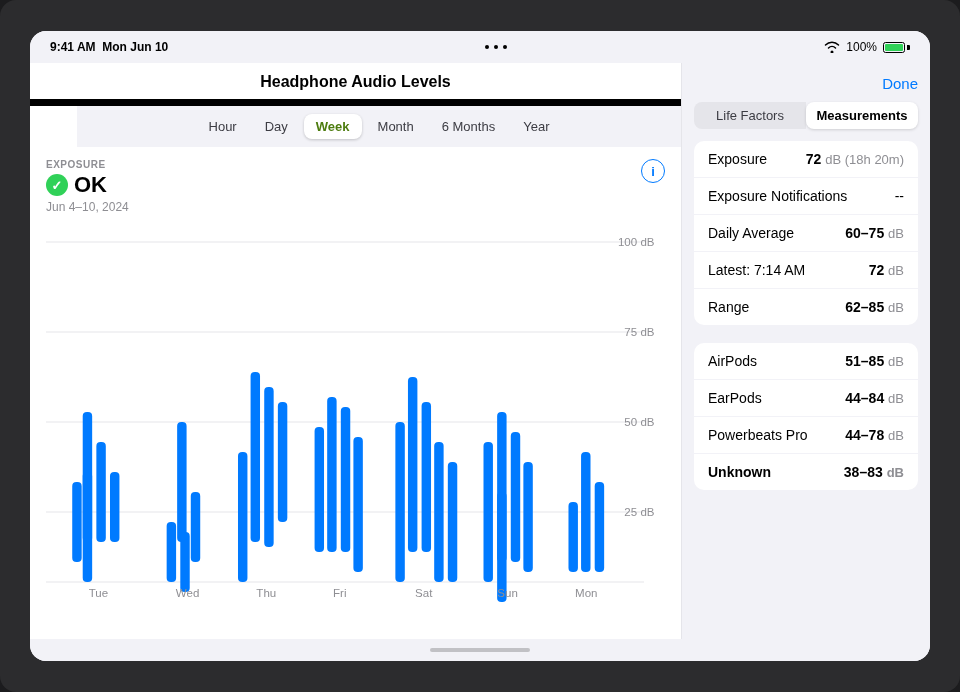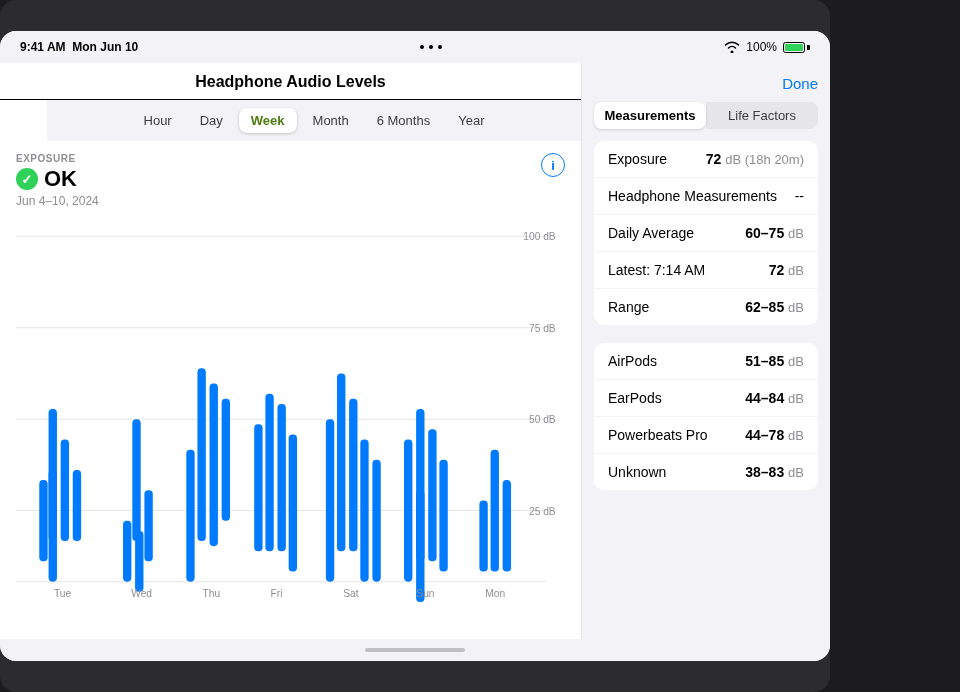--- a/index.html
+++ b/index.html
@@ -6,21 +6,21 @@
     body {
       background: #1c1c1e;
       width: 960px;
       height: 692px;
       overflow: hidden;
       font-family: -apple-system, BlinkMacSystemFont, 'SF Pro Display', 'Helvetica Neue', sans-serif;
     }
 
     
     .ipad-frame {
-      width: 830px;
+      width: 960px;
       height: 692px;
       background: #2c2c2e;
       border-radius: 16px;
       position: relative;
       display: flex;
       align-items: center;
       justify-content: center;
     }
 
     
@@ -114,21 +114,21 @@
       display: flex;
       flex-direction: column;
       border-right: 1px solid #e5e5ea;
       overflow: hidden;
     }
 
     
     .header {
       text-align: center;
       padding: 10px 20px 8px;
-      border-bottom: 1px solid #000000;
+      border-bottom: 7px solid #000000;
       background: #fff;
       position: relative;
     }
     .header-title {
       font-size: 16px;
       font-weight: 600;
       color: #000;
     }
 
     
@@ -322,20 +322,21 @@
     }
     .filter-row {
       display: flex;
       justify-content: space-between;
       align-items: flex-start;
       padding: 10px 14px;
       border-bottom: 1px solid #f2f2f7;
     }
     .filter-row:last-child {
       border-bottom: none;
+      font-weight: bold;
     }
     .filter-label {
       font-size: 14px;
       color: #000;
     }
     .filter-value {
       font-size: 14px;
       color: #000;
     }
     .filter-value .unit {
@@ -502,34 +503,34 @@
       </div>
 
       <div class="right-panel">
 
         <div class="right-header-wrap">
           <div style="flex:1"></div>
           <button class="done-btn">Done</button>
         </div>
 
         <div style="display:flex; padding: 8px 12px 4px 12px; gap:0;">
+          <button class="panel-tab">Life Factors</button>
           <button class="panel-tab active">Measurements</button>
-          <button class="panel-tab">Life Factors</button>
         </div>
 
         <div class="measurements-section">
           <div class="measurement-card">
             <div class="measurement-row">
               <span class="measurement-label">Exposure</span>
               <span class="measurement-value">
                 <strong>72</strong> <span class="unit">dB (18h 20m)</span>
               </span>
             </div>
             <div class="measurement-row">
-              <span class="measurement-label">Headphone Measurements</span>
+              <span class="measurement-label">Exposure Notifications</span>
               <span class="measurement-value dash">--</span>
             </div>
             <div class="measurement-row">
               <span class="measurement-label">Daily Average</span>
               <span class="measurement-value">
                 <strong>60–75</strong> <span class="unit">dB</span>
               </span>
             </div>
             <div class="measurement-row">
               <span class="measurement-label">Latest: 7:14 AM</span>

